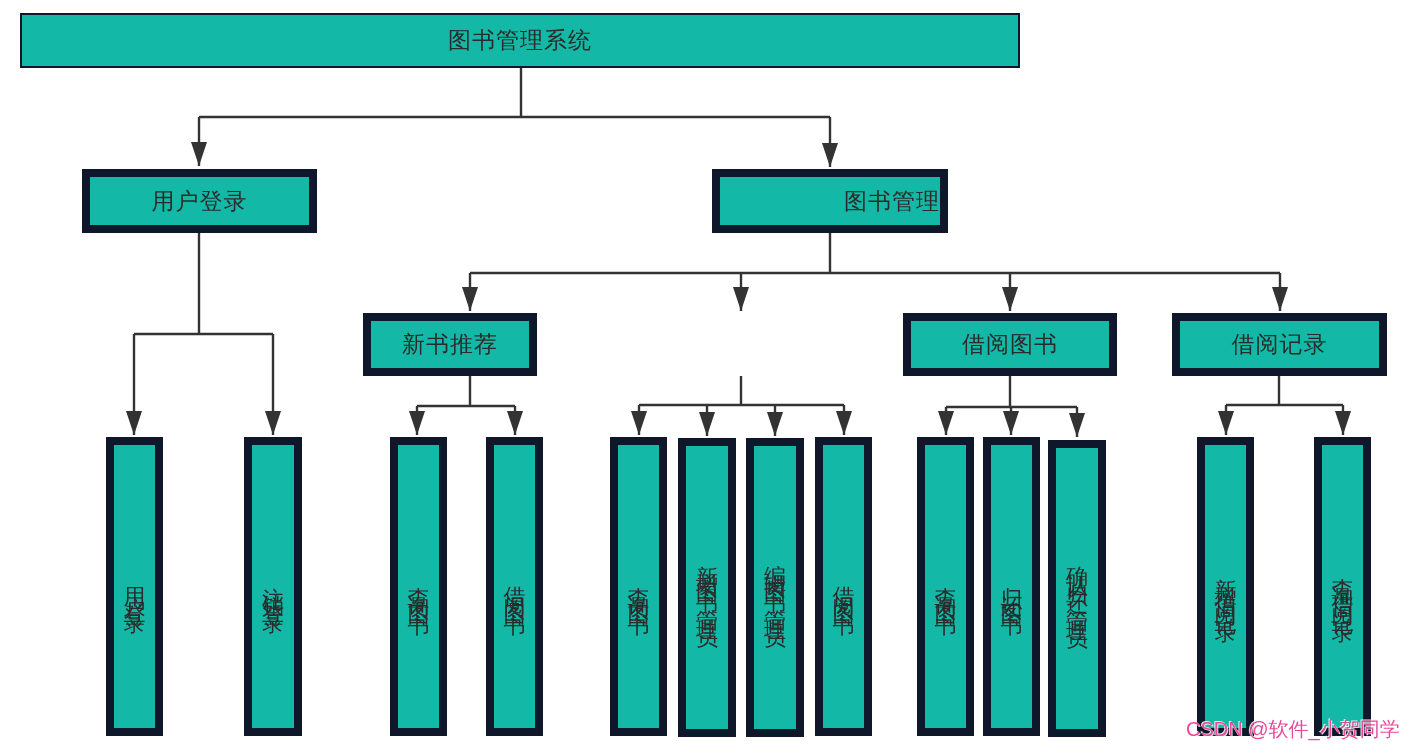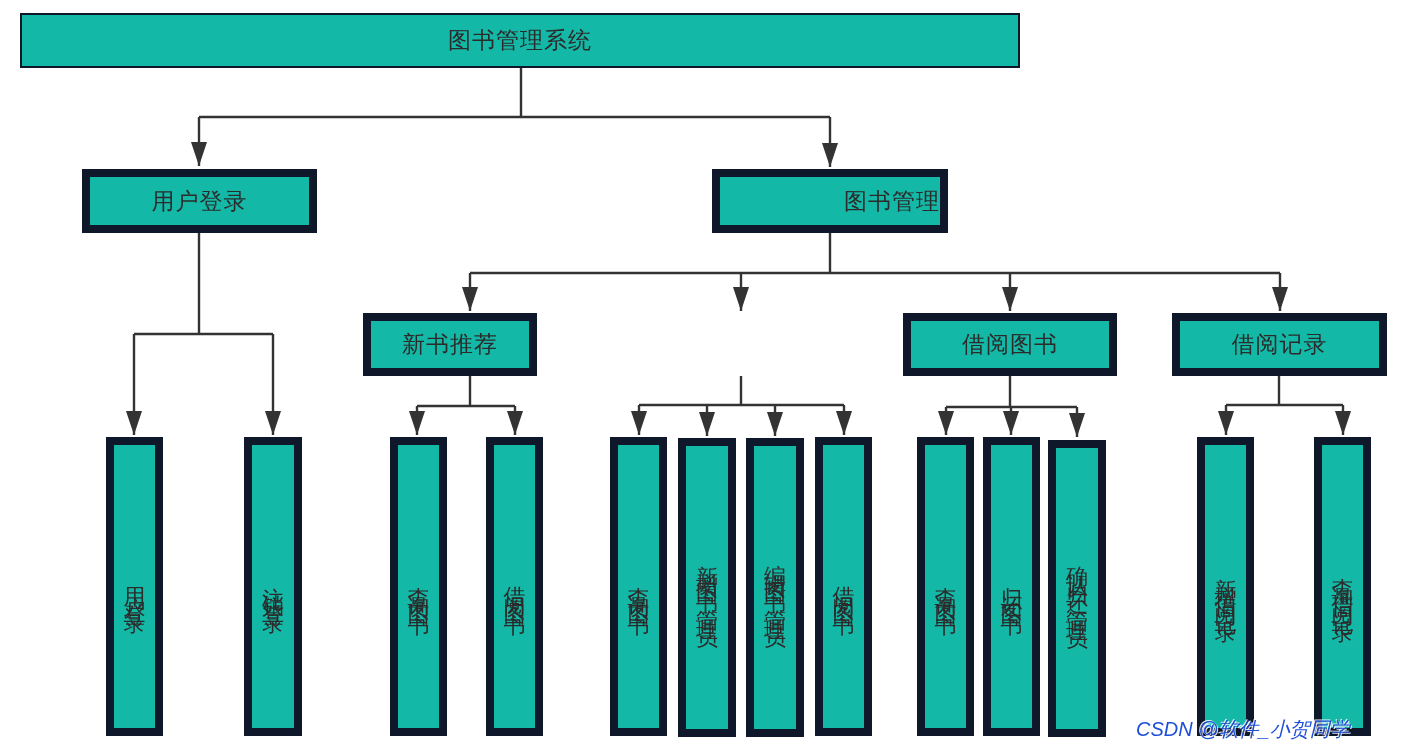--- a/index.html
+++ b/index.html
@@ -33,28 +33,27 @@
   .vnode span {
     writing-mode: vertical-rl;
     text-orientation: mixed;
     font-size: 22px;
     letter-spacing: 9px;
     line-height: 1;
     white-space: nowrap;
   }
   .watermark {
     position: absolute;
-    left: 1136px;
+    left: 1186px;
     top: 716px;
     z-index: 3;
     font-size: 20px;
-    color: #1d4ed8;
+    color: #ec4899;
     text-shadow: 1px 1px 0 rgba(255,255,255,0.85), -1px -1px 0 rgba(255,255,255,0.85);
     white-space: nowrap;
-    font-style: italic;
   }
 </style>
 </head>
 <body>
 
 <div class="stage">
 
   <svg class="connectors" width="1405" height="747" viewBox="0 0 1405 747">
     <defs>
       <marker id="arrow" markerUnits="userSpaceOnUse" markerWidth="26" markerHeight="18" viewBox="0 0 26 18" refX="24" refY="9" orient="auto">

